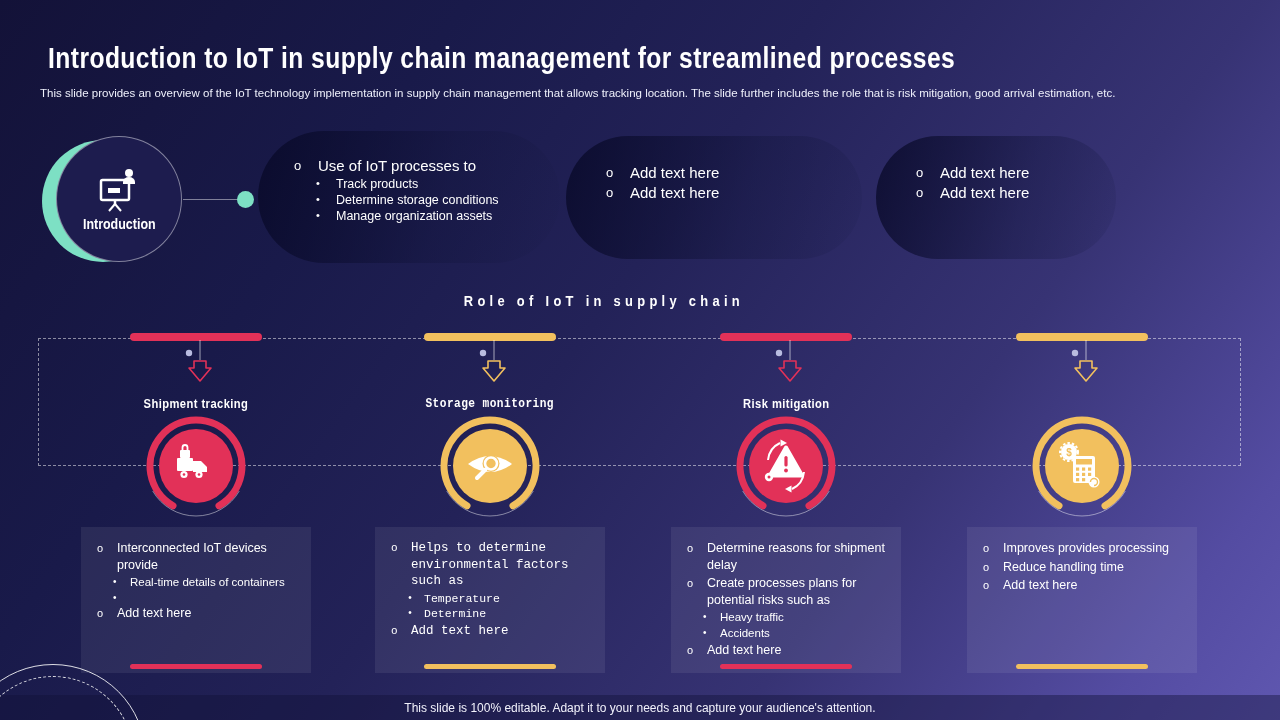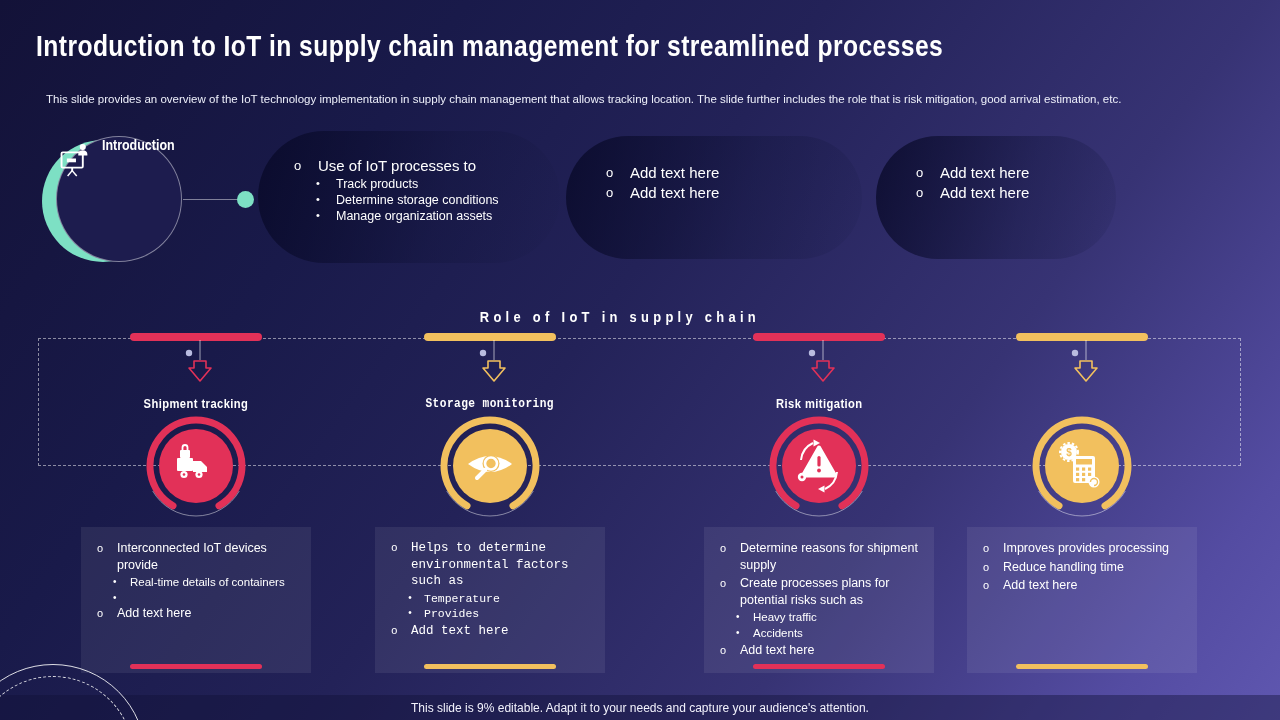--- a/index.html
+++ b/index.html
@@ -1,48 +1,48 @@
 <!DOCTYPE html>
 <html><head>
 <meta charset="utf-8">
 <style>
   html,body{margin:0;padding:0;background:#0c0c2a;}
   body{width:1280px;height:720px;overflow:hidden;font-family:"Liberation Sans",sans-serif;color:#fff;}
   .slide{position:absolute;top:0;left:0;width:1280px;height:720px;overflow:hidden;
     background:linear-gradient(126deg,#131238 0%,#191a4a 26%,#232258 46%,#373374 70%,#544ca2 90%,#5f57b0 100%);}
   .condL{display:inline-block;transform:scaleX(0.85);transform-origin:left center;white-space:nowrap;}
   .condC{display:inline-block;transform:scaleX(0.86);transform-origin:center center;white-space:nowrap;}
-  .page-title{position:absolute;left:36px;top:30px;font-size:29px;font-weight:bold;letter-spacing:0.5px;margin:0;}
-  .subtitle{position:absolute;left:36px;top:83px;width:1150px;font-size:11.5px;color:#eef0fb;margin:10px;}
+  .page-title{position:absolute;left:36px;top:30px;font-size:29px;font-weight:bold;letter-spacing:0.5px;margin:12px;}
+  .subtitle{position:absolute;left:36px;top:83px;width:1150px;font-size:11.5px;color:#eef0fb;margin:4px;}
   
   .crescent{position:absolute;left:42px;top:140px;width:122px;height:122px;border-radius:50%;background:#7de0c4;}
   .intro-circle{position:absolute;left:56px;top:136px;width:126px;height:126px;border-radius:50%;
     background:#1d1c4e;border:1px solid rgba(255,255,255,0.45);box-sizing:border-box;
-    display:flex;justify-content:center;gap:3px;}
+    display:flex;flex-direction:column;align-items:center;justify-content:center;gap:3px;}
   .intro-label{font-size:14.5px;font-weight:bold;}
   .intro-line{position:absolute;left:183px;top:199px;width:56px;height:0;border-top:1px solid rgba(255,255,255,0.45);}
   .intro-dot{position:absolute;left:237px;top:191px;width:17px;height:17px;border-radius:50%;background:#7de0c4;}
   
   .pill{position:absolute;border-radius:70px;box-sizing:border-box;
     background:linear-gradient(105deg,rgba(7,8,38,0.78) 0%,rgba(18,20,60,0.40) 60%,rgba(30,32,80,0.12) 100%);}
   .pill1{left:258px;top:131px;width:302px;height:132px;padding:26px 12px 0 36px;}
   .pill2{left:566px;top:136px;width:296px;height:123px;padding:28px 12px 0 40px;}
   .pill3{left:876px;top:136px;width:240px;height:123px;padding:28px 12px 0 40px;}
   
   .brow{display:flex;align-items:flex-start;color:#fff;}
   .marker{flex:0 0 auto;text-align:left;}
   .pill .b1{font-size:15px;margin-bottom:3px;}
   .pill .b1 .marker{width:24px;font-size:13px;padding-top:1px;}
   .pill .b2{font-size:12.5px;margin:2px 0;padding-left:22px;}
   .pill .b2 .marker{width:20px;font-size:11px;}
-  .section-heading{position:absolute;left:0;top:292px;width:1208px;text-align:center;font-size:15px;font-weight:bold;letter-spacing:5px;margin:16px;}
+  .section-heading{position:absolute;left:0;top:292px;width:1208px;text-align:center;font-size:15px;font-weight:bold;letter-spacing:5px;margin:0;}
   .dashed-rect{position:absolute;left:38px;top:338px;width:1203px;height:128px;border:1px dashed rgba(255,255,255,0.5);box-sizing:border-box;}
   
   .col{position:absolute;top:330px;width:230px;height:352px;}
-  .col1{left:81px;} .col2{left:375px;font-family:Liberation Mono, monospace;} .col3{left:704px;} .col4{left:967px;}
+  .col1{left:81px;} .col2{left:375px;font-family:Liberation Mono, monospace;} .col3{left:671px;} .col4{left:967px;}
   .top-bar{position:absolute;top:3px;left:50%;margin-left:-66px;width:132px;height:8px;border-radius:4px;background:var(--accent);}
   .marker-svg{position:absolute;top:10px;left:50%;margin-left:-22px;}
   .col-title{position:absolute;top:57px;left:-12px;right:-12px;text-align:center;font-size:13px;font-weight:bold;letter-spacing:0.5px;margin:9px;}
   .medallion{position:absolute;top:81px;left:50%;margin-left:-55px;}
   .infobox{position:absolute;top:197px;left:0;width:100%;height:146px;box-sizing:border-box;
     background:rgba(255,255,255,0.075);padding:13px 10px 0 16px;}
   .infobox .b1{font-size:12.5px;line-height:1.32;margin-bottom:2px;}
   .infobox .b1 .marker{width:20px;font-size:11px;padding-top:1px;}
   .infobox .b2{font-size:11.5px;line-height:1.3;margin:1px 0;padding-left:16px;}
   .infobox .b2 .marker{width:17px;font-size:10px;}
@@ -197,21 +197,21 @@
           <div class="brow b1">
             <span class="marker">o</span>
             <span class="btext">Helps to determine environmental factors such as</span>
           </div>
           <div class="brow b2">
             <span class="marker">•</span>
             <span class="btext">Temperature</span>
           </div>
           <div class="brow b2">
             <span class="marker">•</span>
-            <span class="btext">Provides</span>
+            <span class="btext">Determine</span>
           </div>
           <div class="brow b1">
             <span class="marker">o</span>
             <span class="btext">Add text here</span>
           </div>
         </div>
       <div class="box-bar"></div>
     </div>
   </div>
 
@@ -236,21 +236,21 @@
         <path d="M73 61 A21 21 0 0 1 61 78" fill="none" stroke="#fff" stroke-width="2"></path>
         <path d="M60.5 81.5 l-6.5 -3.5 6.5 -3.5 z" fill="#fff"></path>
         <circle cx="38" cy="66" r="4.2" fill="#fff"></circle>
         <circle class="accent-fill" cx="38" cy="66" r="1.5"></circle>
       </g>
     </svg>
     <div class="infobox">
       <div class="list">
           <div class="brow b1">
             <span class="marker">o</span>
-            <span class="btext">Determine reasons for shipment supply</span>
+            <span class="btext">Determine reasons for shipment delay</span>
           </div>
           <div class="brow b1">
             <span class="marker">o</span>
             <span class="btext">Create processes plans for potential risks such as</span>
           </div>
           <div class="brow b2">
             <span class="marker">•</span>
             <span class="btext">Heavy traffic</span>
           </div>
           <div class="brow b2">
@@ -308,18 +308,18 @@
           <div class="brow b1">
             <span class="marker">o</span>
             <span class="btext">Add text here</span>
           </div>
         </div>
       <div class="box-bar"></div>
     </div>
   </div>
 
   <div class="footer-band"></div>
-  <p class="footer-text">This slide is 9% editable. Adapt it to your needs and capture your audience's attention.</p>
+  <p class="footer-text">This slide is 100% editable. Adapt it to your needs and capture your audience's attention.</p>
 
   <div class="decor-solid"></div>
   <div class="decor-dashed"></div>
 
 </div>
 
 </body></html>

